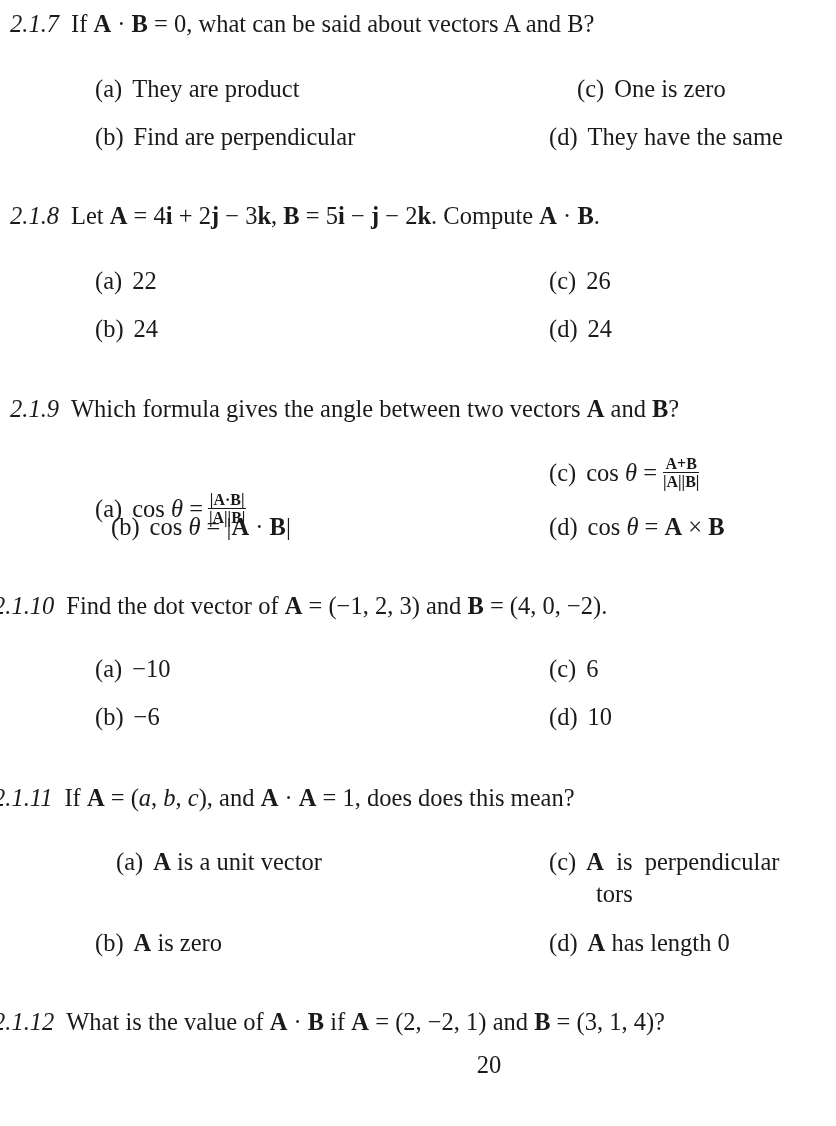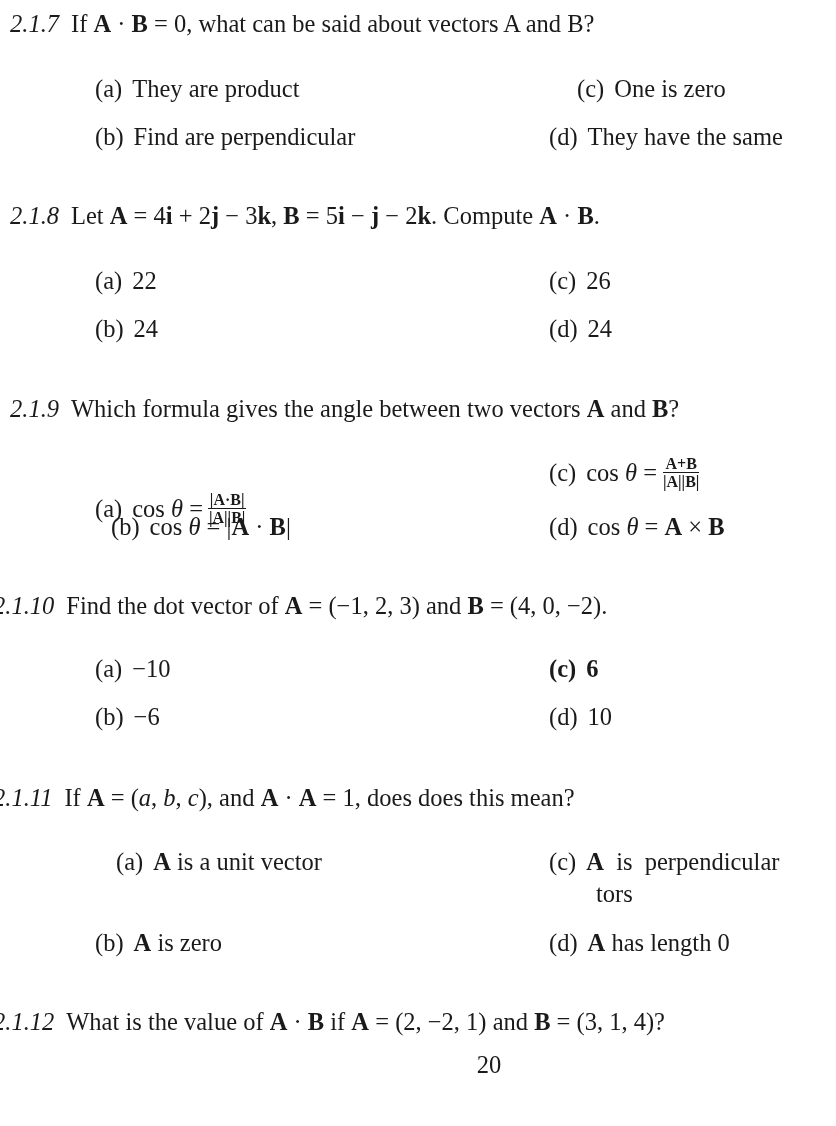--- a/index.html
+++ b/index.html
@@ -76,21 +76,21 @@
         </span></div>
     <div class="opt" style="left:549px; top:118px;"><span class="opt-label">(d)</span><span><span>cos </span><span class="i">θ</span><span> = </span><span class="b">A</span><span> × </span><span class="b">B</span></span></div>
   </div>
 
   <div class="question" style="top:590px;">
     <div class="q-line" style="left:-7px; top:0;">
       <span class="q-num">2.1.10</span><span><span>Find the dot vector of </span><span class="b">A</span><span> = (−1, 2, 3) and </span><span class="b">B</span><span> = (4, 0, −2).</span></span>
     </div>
     <div class="opt" style="left:95px; top:63px;"><span class="opt-label">(a)</span><span><span>−10</span></span></div>
     <div class="opt" style="left:95px; top:111px;"><span class="opt-label">(b)</span><span><span>−6</span></span></div>
-    <div class="opt" style="left:549px; top:63px;font-weight:bold;"><span class="opt-label">(c)</span><span><span>6</span></span></div>
+    <div class="opt" style="left:549px; top:63px;"><span class="opt-label">(c)</span><span><span>6</span></span></div>
     <div class="opt" style="left:549px; top:111px;"><span class="opt-label">(d)</span><span><span>10</span></span></div>
   </div>
 
   <div class="question" style="top:782px;">
     <div class="q-line" style="left:-7px; top:0;">
       <span class="q-num">2.1.11</span><span><span>If </span><span class="b">A</span><span> = (</span><span class="i">a</span><span>, </span><span class="i">b</span><span>, </span><span class="i">c</span><span>), and </span><span class="b">A</span><span> · </span><span class="b">A</span><span> = 1, does does this mean?</span></span>
     </div>
     <div class="opt" style="left:95px; top:64px;margin-left:21px;"><span class="opt-label">(a)</span><span><span class="b">A</span><span> is a unit vector</span></span></div>
     <div class="opt" style="left:95px; top:145px;"><span class="opt-label">(b)</span><span><span class="b">A</span><span> is zero</span></span></div>
     <div class="opt" style="left:549px; top:64px;"><span class="opt-label">(c)</span><span style="white-space:pre;"><span class="b">A</span><span>  is  perpendicular</span></span></div>

